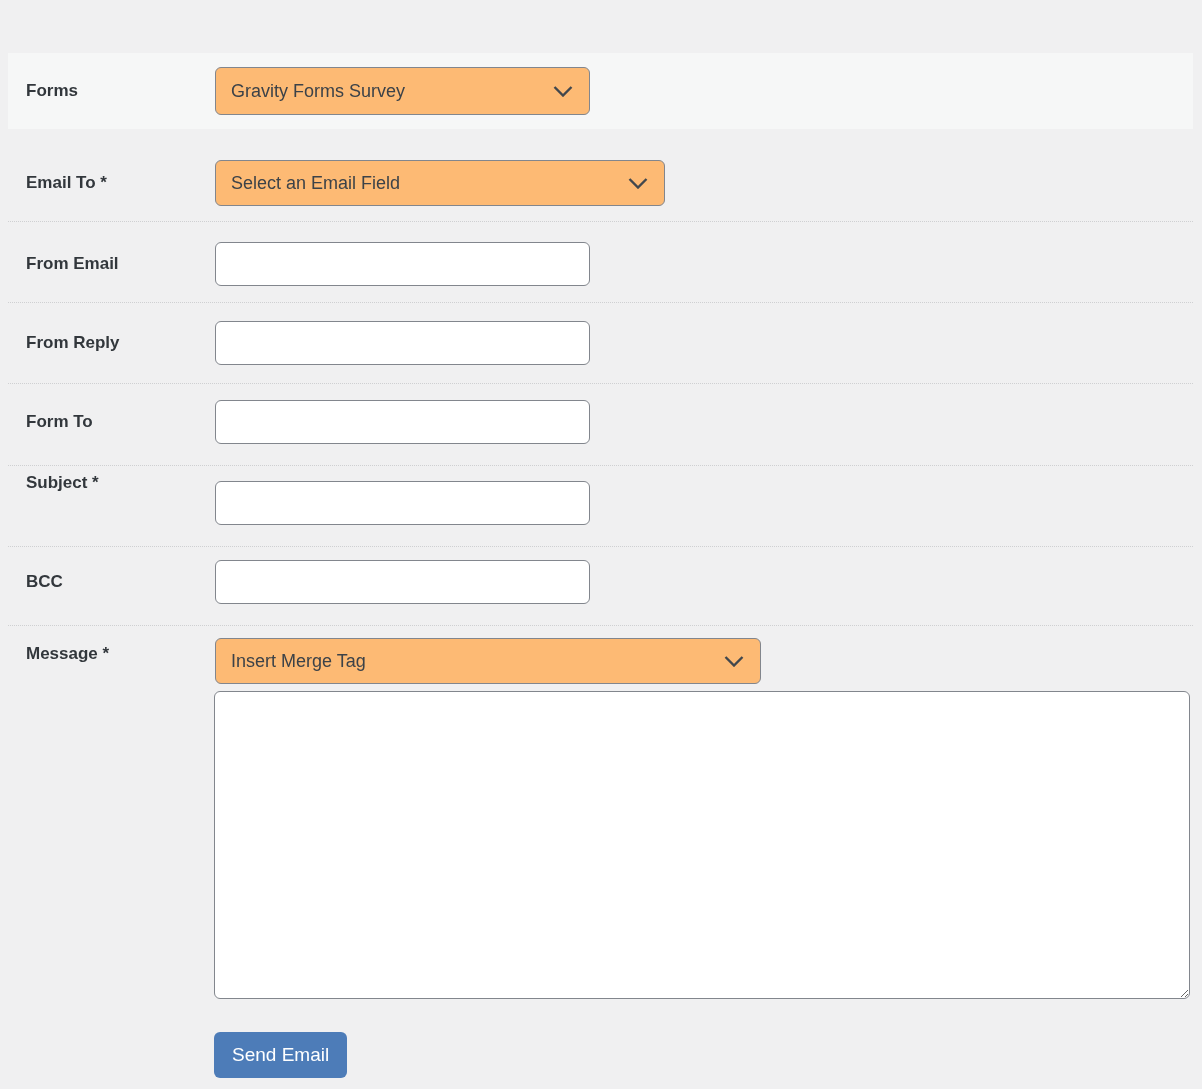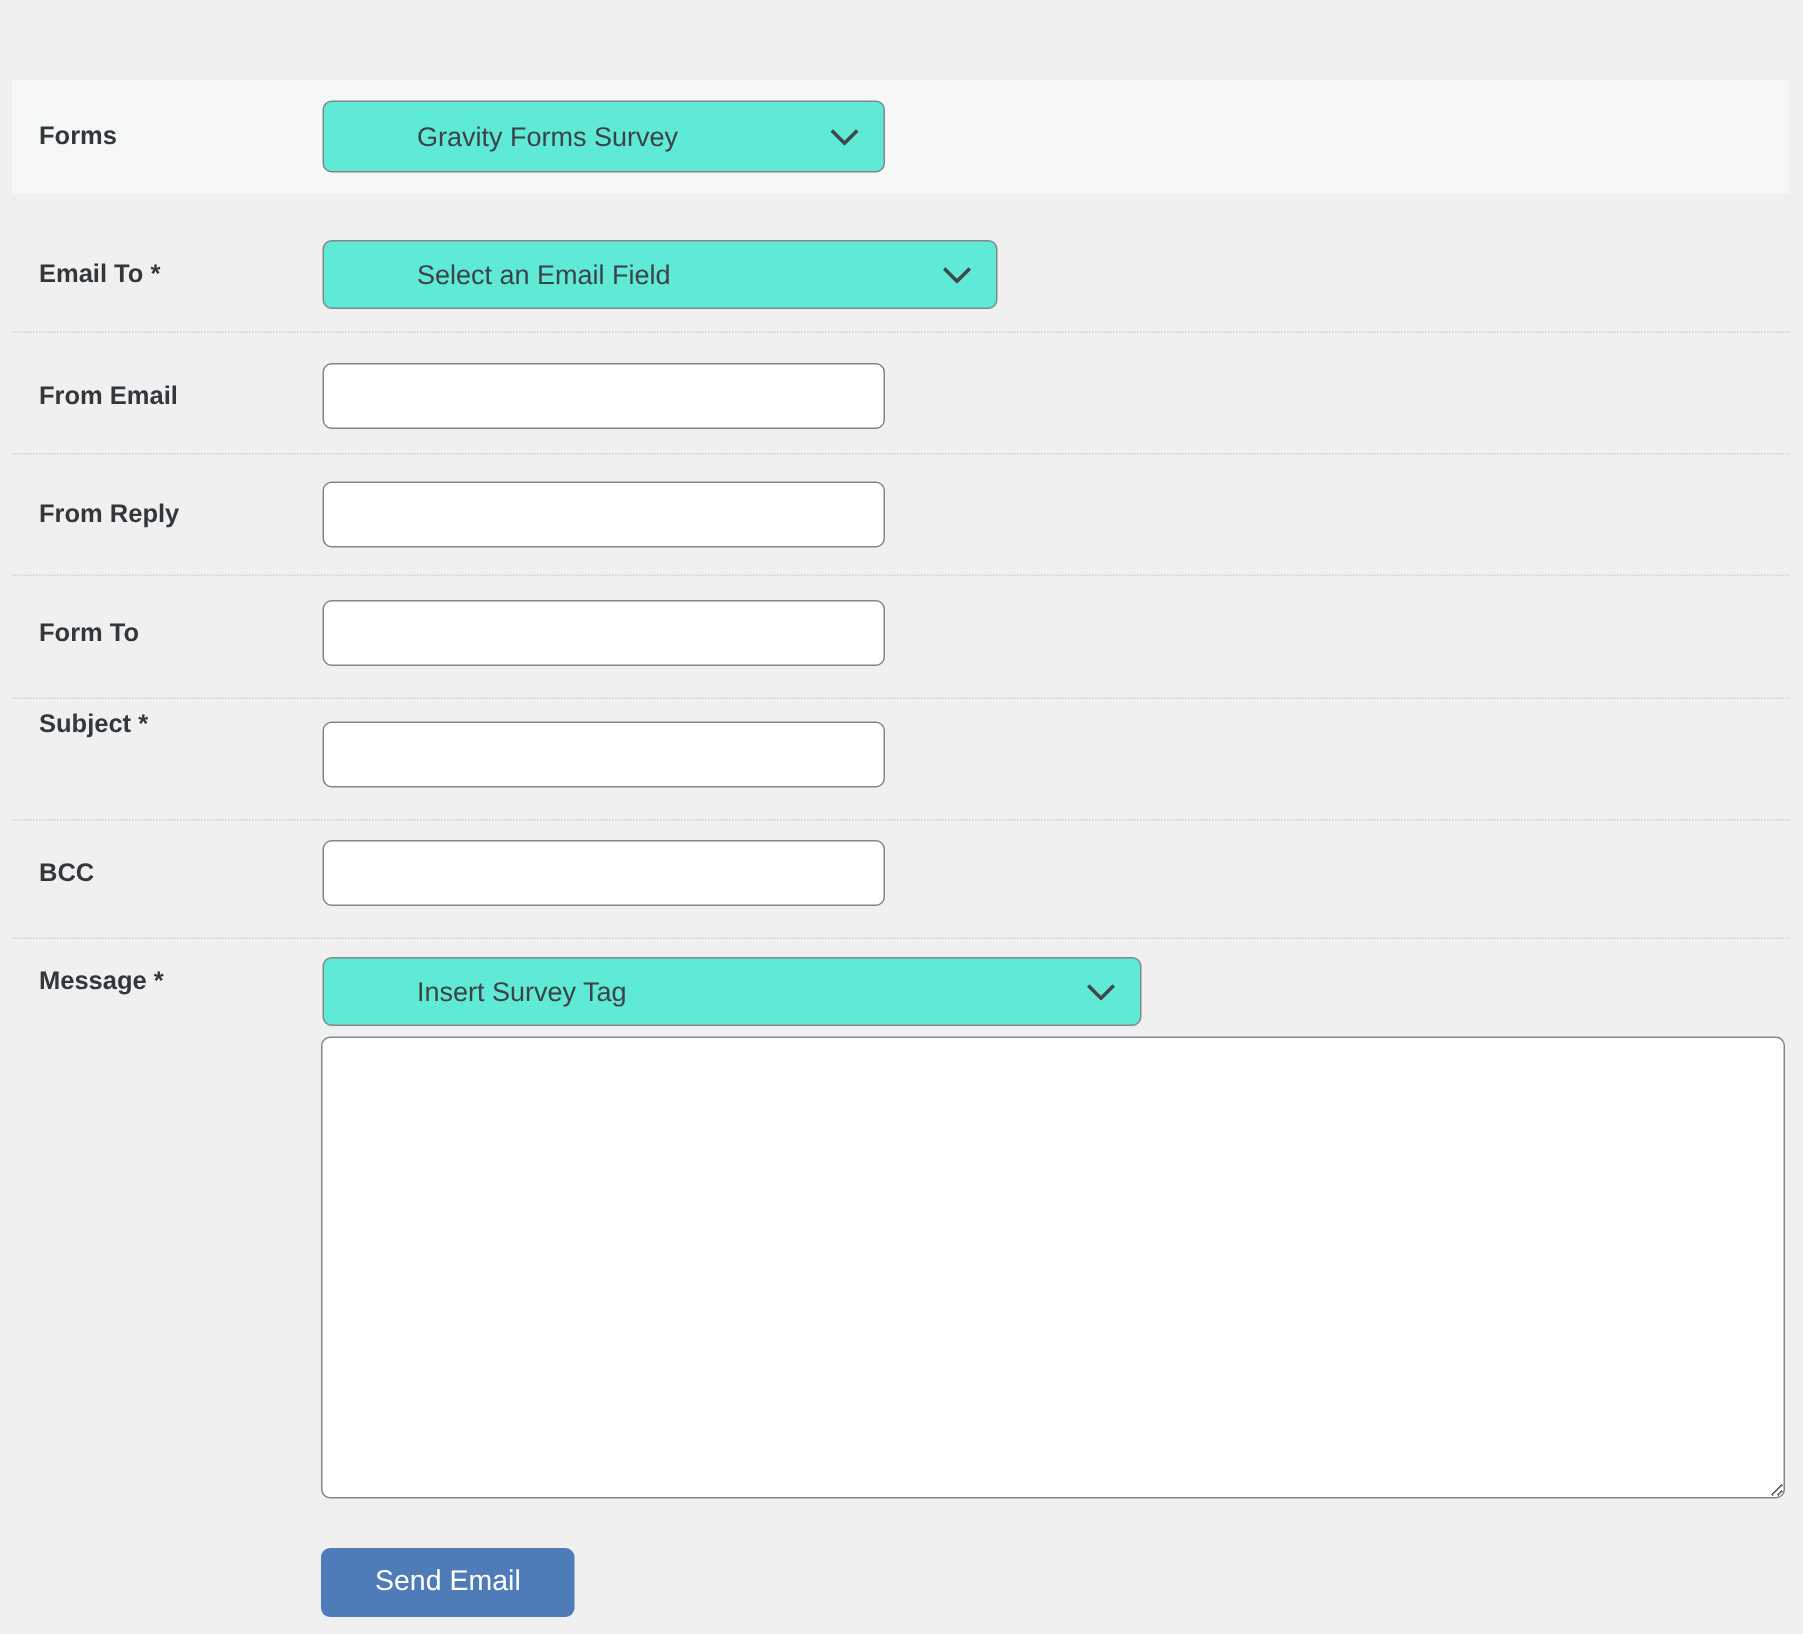--- a/index.html
+++ b/index.html
@@ -36,27 +36,26 @@
     position: absolute;
     left: 26px;
     height: 20px;
     line-height: 20px;
     font-size: 17px;
     font-weight: 700;
     color: #32373c;
   }
   .sel {
     position: absolute;
-    background: #5eead4;
+    background: #fdba74;
     border: 1.5px solid #82868d;
     border-radius: 6px;
     display: flex;
     align-items: center;
     cursor: default;
-    padding-left: 47px;
   }
   .sel-text {
     padding-left: 15px;
     font-size: 18px;
     color: #3c4248;
     white-space: nowrap;
     overflow: hidden;
   }
   .sel .chev {
     position: absolute;
@@ -96,21 +95,21 @@
     font-size: 18px;
     color: #3c4248;
     padding: 10px 14px;
     outline: none;
   }
   .send-btn {
     position: absolute;
     left: 214px;
     top: 1032px;
     height: 46px;
-    padding: 0 36px;
+    padding: 0 18px;
     background: #4d7cb8;
     color: #ffffff;
     border: none;
     border-radius: 6px;
     font-family: "Liberation Sans", "DejaVu Sans", sans-serif;
     font-size: 19px;
     cursor: pointer;
   }
 </style>
 </head>
@@ -152,21 +151,21 @@
   <div class="row-label" style="top:473px">Subject *</div>
   <input type="text" class="inp" style="left: 215px; top: 481px; width: 375px; height: 44px;" value="">
   <div class="sep" style="top:546px"></div>
 
   <div class="row-label" style="top:572px">BCC</div>
   <input type="text" class="inp" style="left: 215px; top: 560px; width: 375px; height: 44px;" value="">
   <div class="sep" style="top:625px"></div>
 
   <div class="row-label" style="top:644px">Message *</div>
   <div class="sel" style="left:215px; top:638px; width:546px; height:46px">
-    <span class="sel-text">Insert Survey Tag</span>
+    <span class="sel-text">Insert Merge Tag</span>
     <svg class="chev" width="20" height="11" viewBox="0 0 20 11">
       <polyline points="1.5,1 10,9.5 18.5,1" fill="none" stroke="#41474d" stroke-width="2.4"></polyline>
     </svg>
   </div>
   <textarea class="msg-textarea" style=""></textarea>
 
   <button class="send-btn">Send Email</button>
 
 </div>
 

